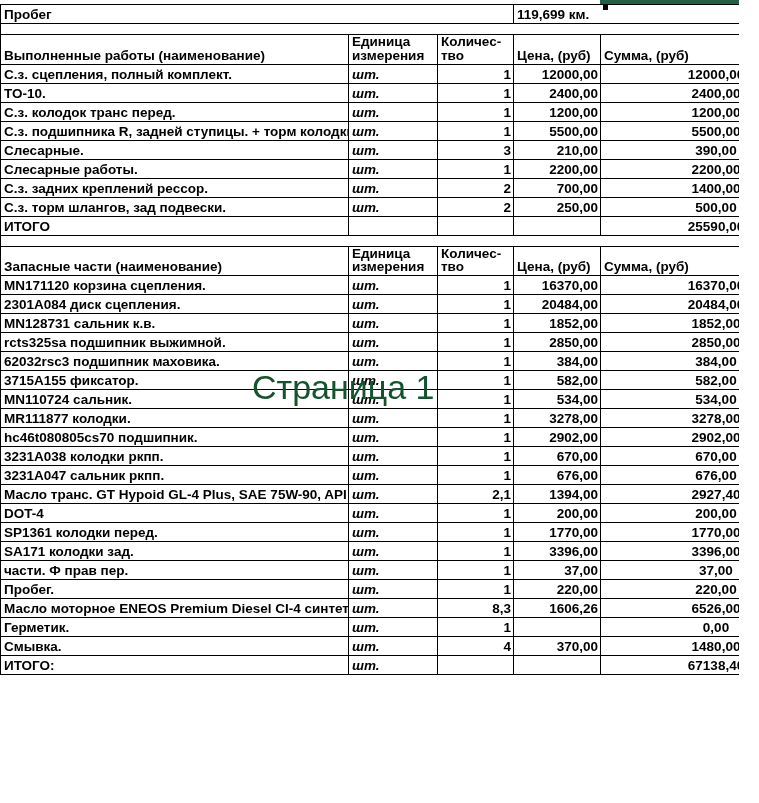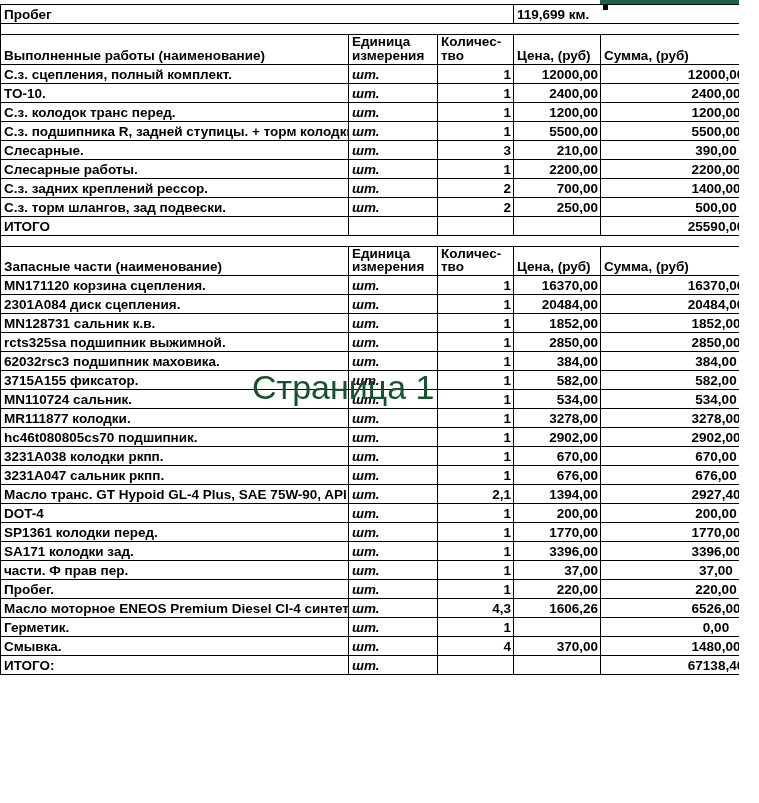--- a/index.html
+++ b/index.html
@@ -314,21 +314,21 @@
         <tr>
           <td class="nm">Пробег.</td>
           <td class="unit">шт.</td>
           <td class="qty">1</td>
           <td class="prc">220,00</td>
           <td class="sum">220,00</td>
         </tr>
         <tr>
           <td class="nm two-line">Масло моторное ENEOS Premium Diesel CI-4 синтетическое 5W-40.</td>
           <td class="unit">шт.</td>
-          <td class="qty">4,3</td>
+          <td class="qty">8,3</td>
           <td class="prc">1606,26</td>
           <td class="sum">6526,00</td>
         </tr>
         <tr>
           <td class="nm">Герметик.</td>
           <td class="unit">шт.</td>
           <td class="qty">1</td>
           <td class="prc"></td>
           <td class="sum">0,00</td>
         </tr>

